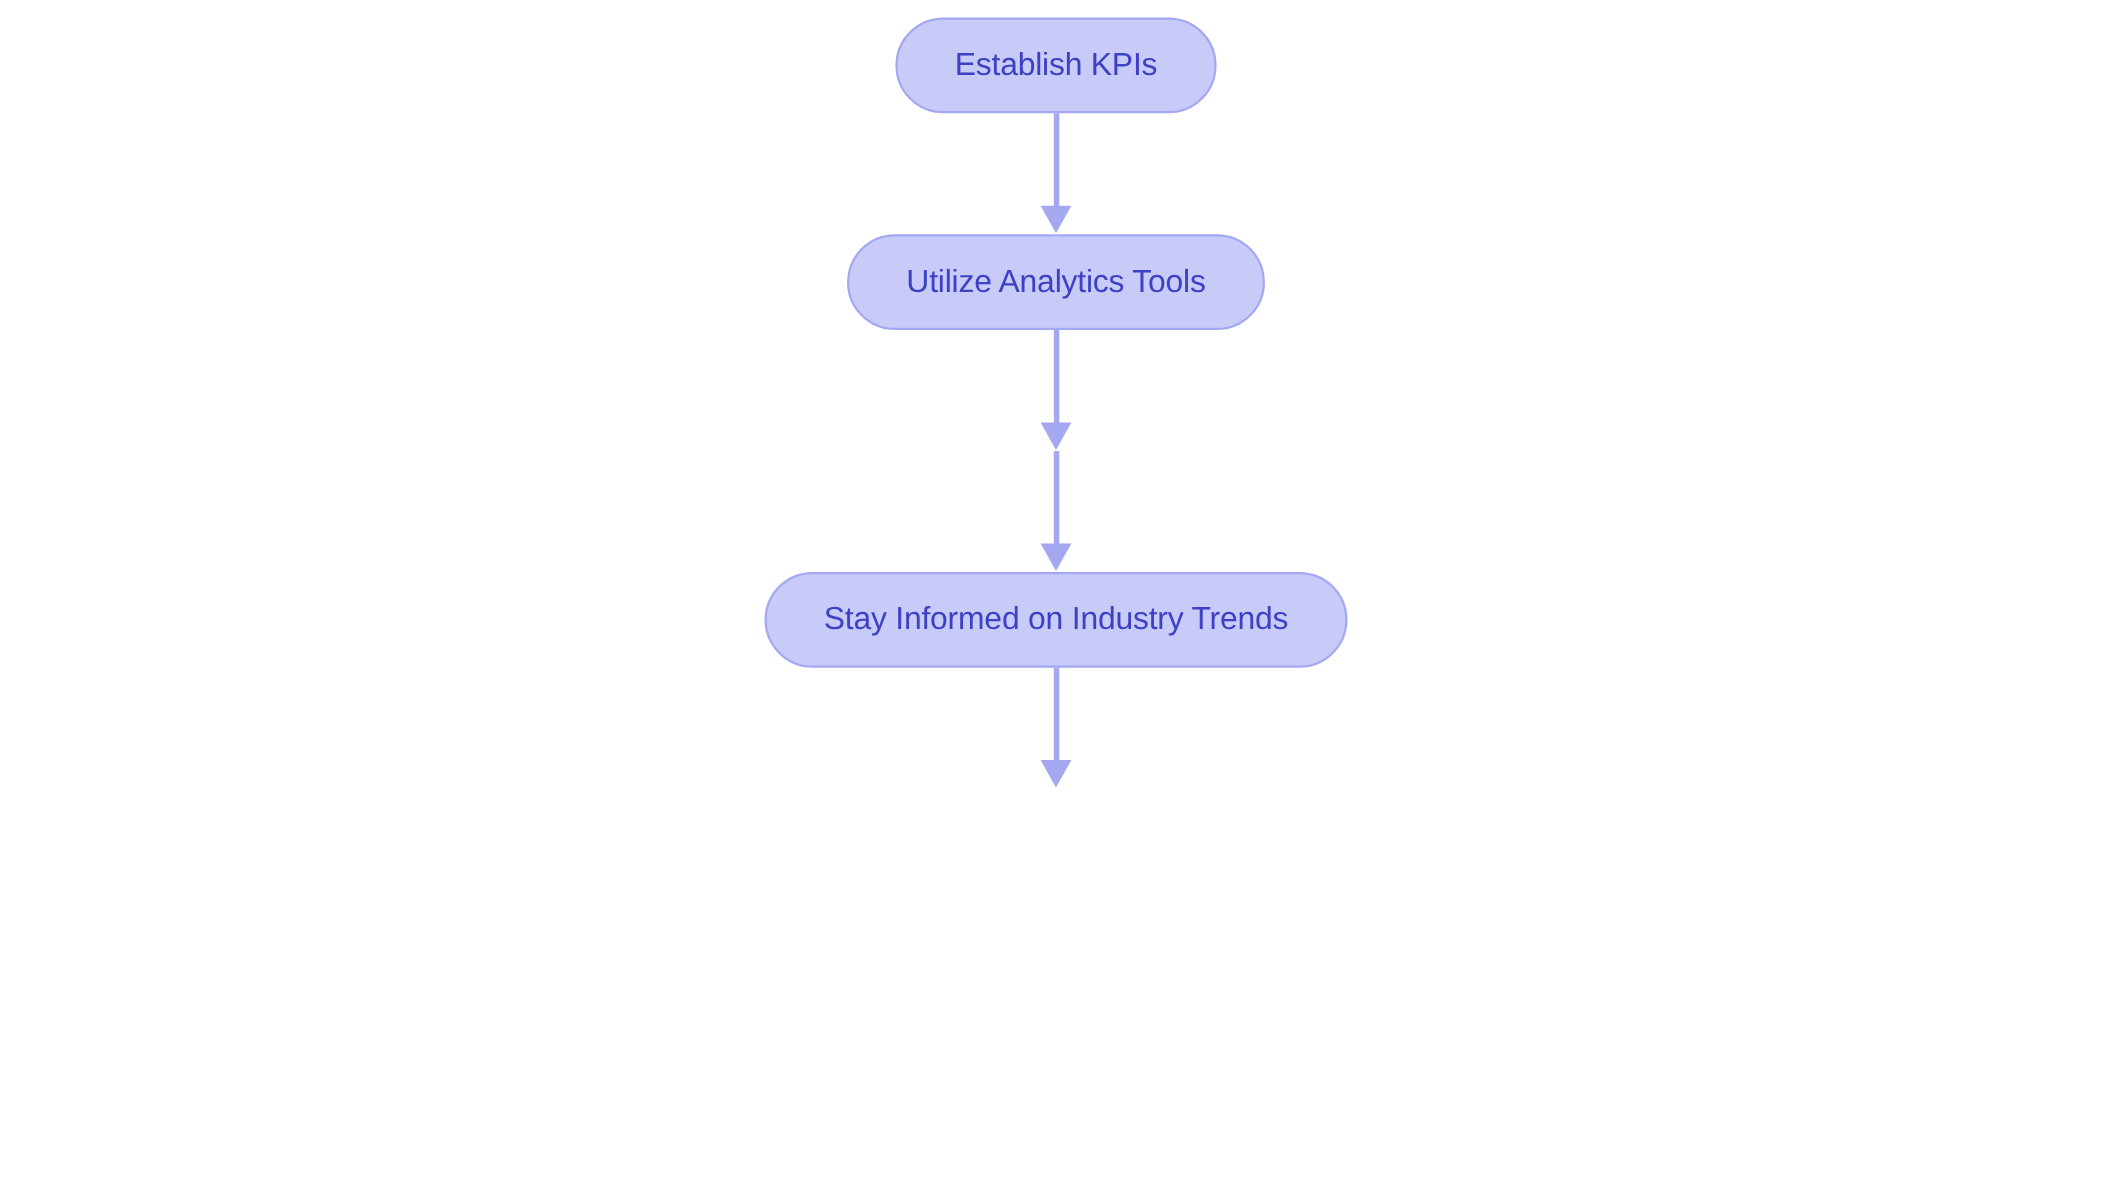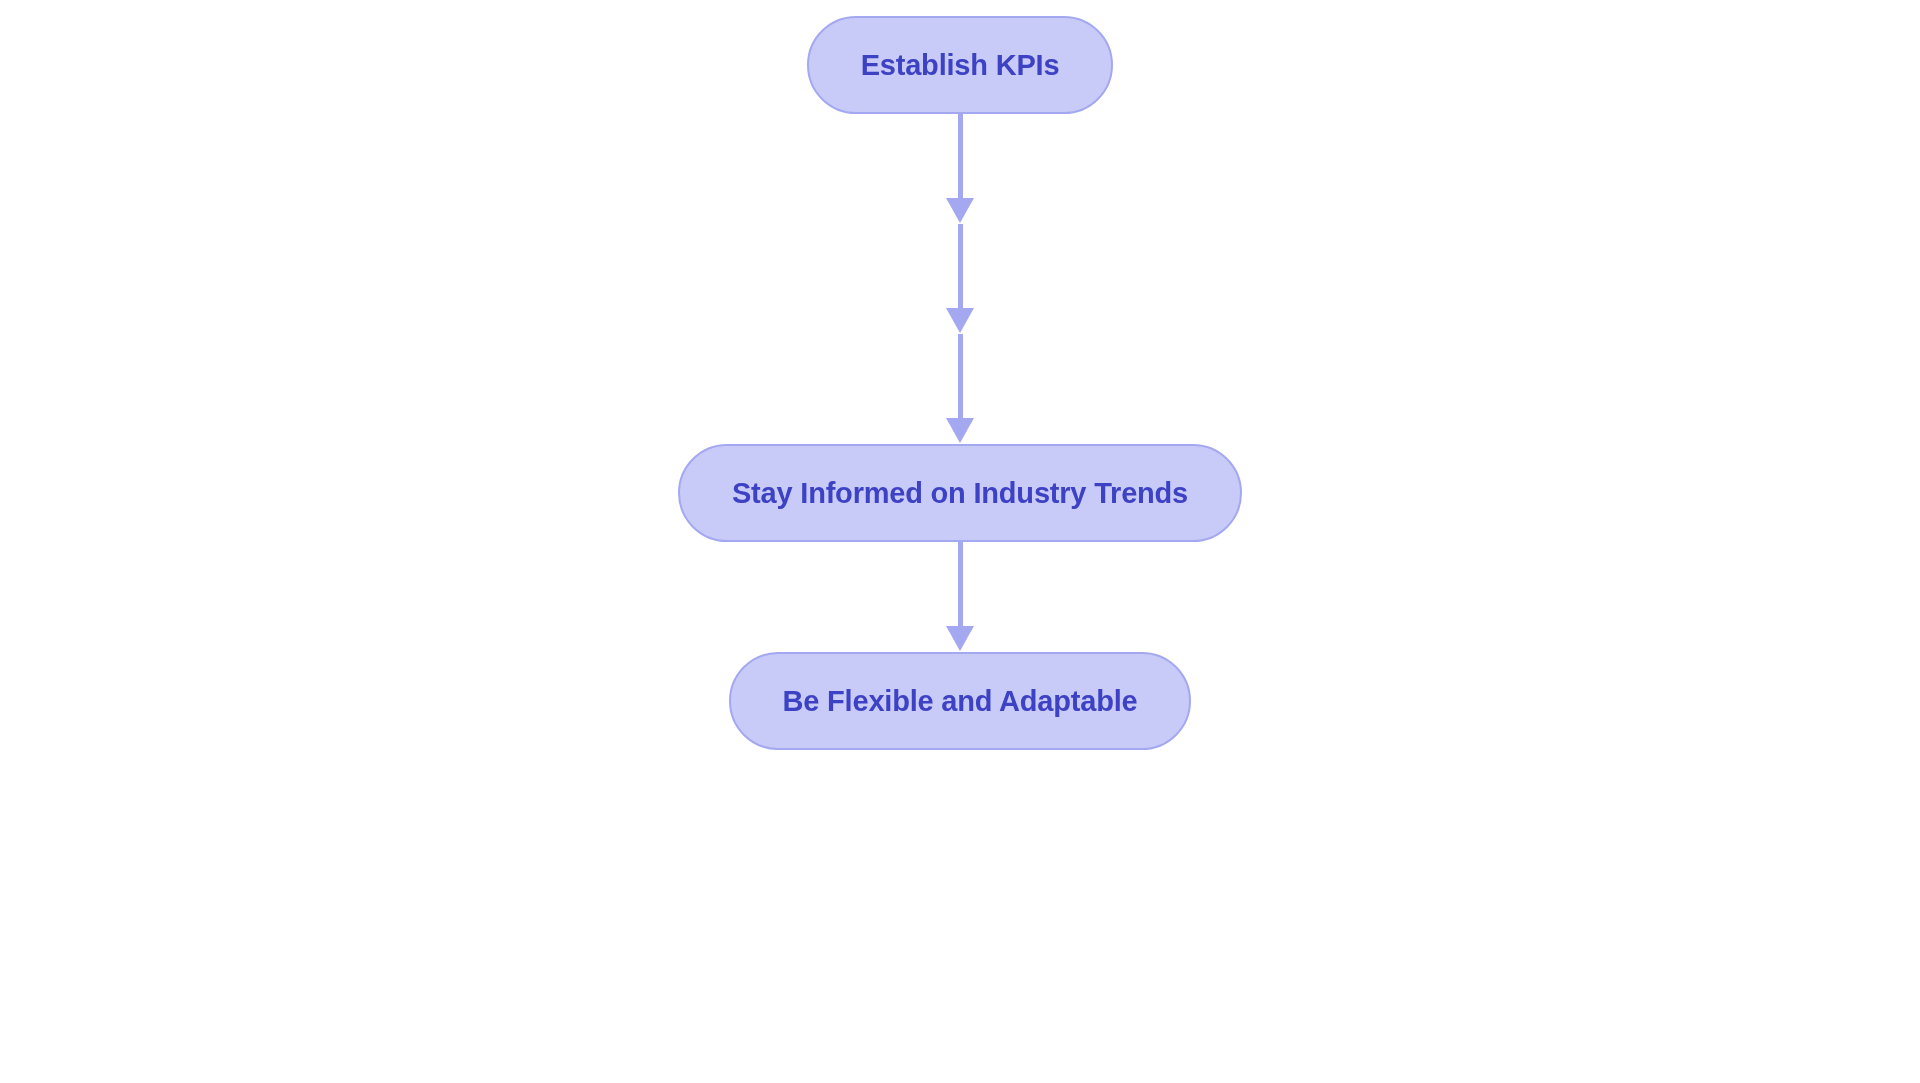--- a/index.html
+++ b/index.html
@@ -18,32 +18,32 @@
   .flow-column {
     position: absolute;
     left: 0;
     top: 16px;
     width: 100%;
     display: flex;
     flex-direction: column;
     align-items: center;
   }
   .flow-node {
-    height: 98px;
+    height: 87px;
     box-sizing: border-box;
     display: flex;
     align-items: center;
     justify-content: center;
     padding: 0 52px;
     background: var(--node-fill, #c8caf8);
     border: 2px solid var(--node-border, #a3a8f1);
     border-radius: 60.5px;
     color: var(--text-color, #3d42c5);
     font-size: 29px;
-    font-weight: 700;
+    font-weight: 400;
     letter-spacing: -0.2px;
     white-space: nowrap;
   }
   .flow-arrow {
     height: 110px;
     width: 30px;
     position: relative;
     display: flex;
     flex-direction: column;
     align-items: center;
@@ -70,20 +70,23 @@
 
     <div class="flow-node">
       <span>Establish KPIs</span>
     </div>
 
     <div class="flow-arrow">
       <span class="shaft"></span>
       <span class="head"></span>
     </div>
 
+    <div class="flow-node">
+      <span>Utilize Analytics Tools</span>
+    </div>
 
     <div class="flow-arrow">
       <span class="shaft"></span>
       <span class="head"></span>
     </div>
 
 
     <div class="flow-arrow">
       <span class="shaft"></span>
       <span class="head"></span>
@@ -91,18 +94,15 @@
 
     <div class="flow-node">
       <span>Stay Informed on Industry Trends</span>
     </div>
 
     <div class="flow-arrow">
       <span class="shaft"></span>
       <span class="head"></span>
     </div>
 
-    <div class="flow-node">
-      <span>Be Flexible and Adaptable</span>
-    </div>
 
   </div>
 </div>
 
 </body></html>

